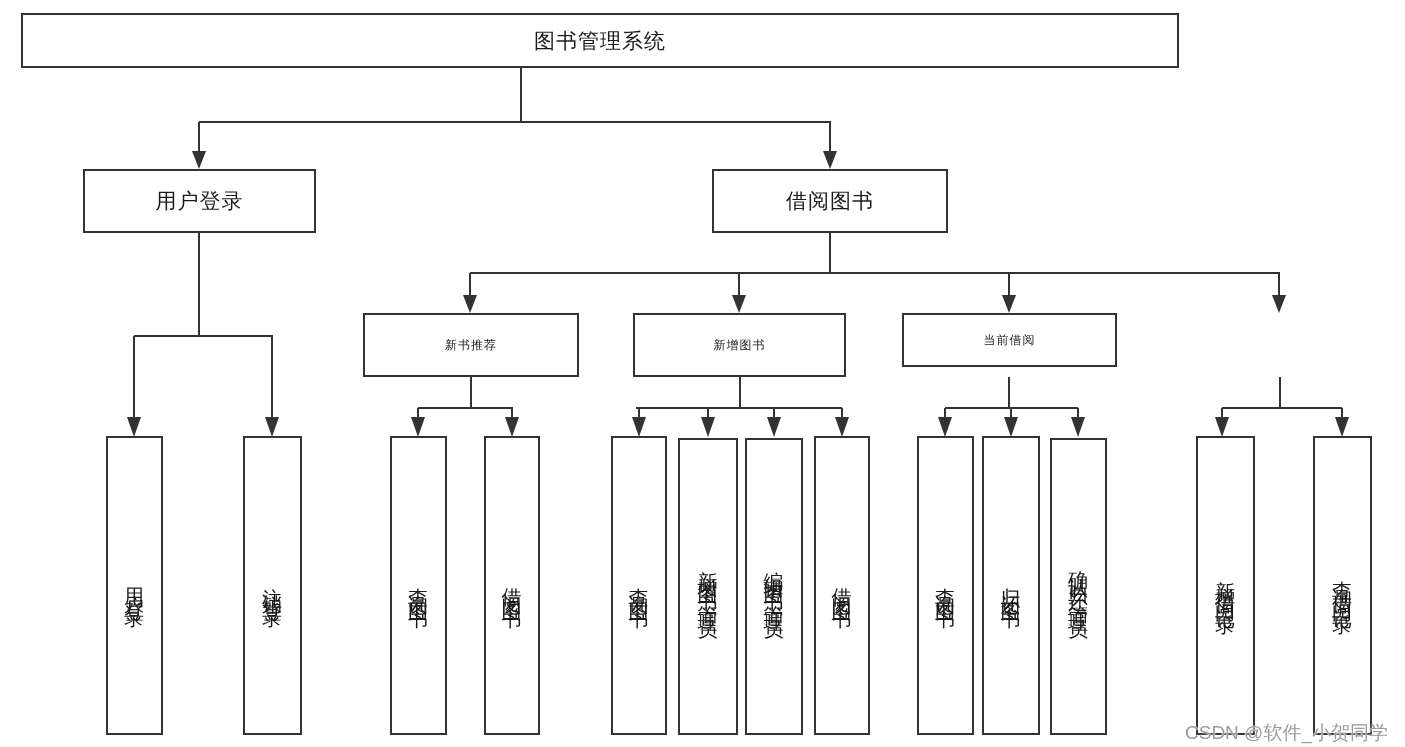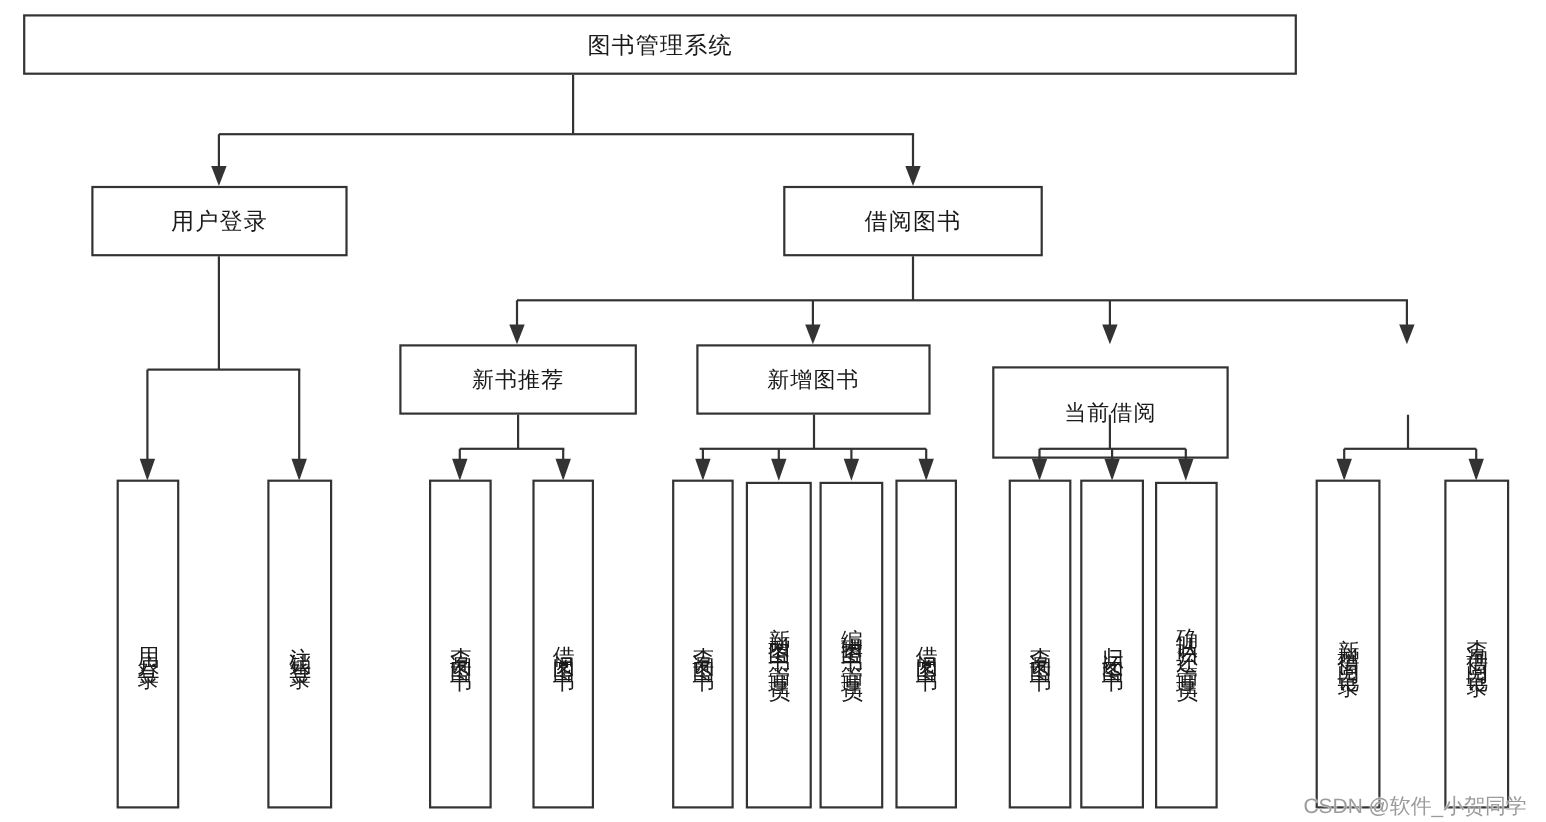--- a/index.html
+++ b/index.html
@@ -15,21 +15,21 @@
     box-sizing:border-box;
     border:2px solid #333333;
     background:#ffffff;
     display:flex;
     align-items:center;
     justify-content:center;
     color:#1a1a1a;
   }
   .node.lv1{font-size:21px;letter-spacing:1px;}
   .node.lv2{font-size:21px;letter-spacing:1px;}
-  .node.lv3{font-size:20px;letter-spacing:1px;}
+  .node.lv3{font-size:12px;letter-spacing:1px;}
   .leaf{
     position:absolute;
     box-sizing:border-box;
     border:2px solid #333333;
     background:#ffffff;
     display:flex;
     align-items:center;
     justify-content:center;
     color:#1a1a1a;
   }
@@ -100,21 +100,21 @@
   <div class="tri sm" style="left:1002px;top:295px;"></div>
   <div class="vline" style="left:1278px;top:273px;height:23px;"></div>
   <div class="tri sm" style="left:1272px;top:295px;"></div>
 
   <div class="node lv3" style="left:363px;top:313px;width:216px;height:64px;">
     <span>新书推荐</span>
   </div>
   <div class="node lv3" style="left:633px;top:313px;width:213px;height:64px;">
     <span>新增图书</span>
   </div>
-  <div class="node lv3" style="left:902px;top:313px;width:215px;height:84px;margin-top:20px;">
+  <div class="node lv3" style="left:902px;top:313px;width:215px;height:54px;">
     <span>当前借阅</span>
   </div>
 
   <div class="vline" style="left:470px;top:377px;height:31px;"></div>
   <div class="hline" style="left:418px;top:407px;width:95px;"></div>
   <div class="vline" style="left:417px;top:408px;height:10px;"></div>
   <div class="tri" style="left:411px;top:417px;"></div>
   <div class="vline" style="left:511px;top:408px;height:10px;"></div>
   <div class="tri" style="left:505px;top:417px;"></div>
 

